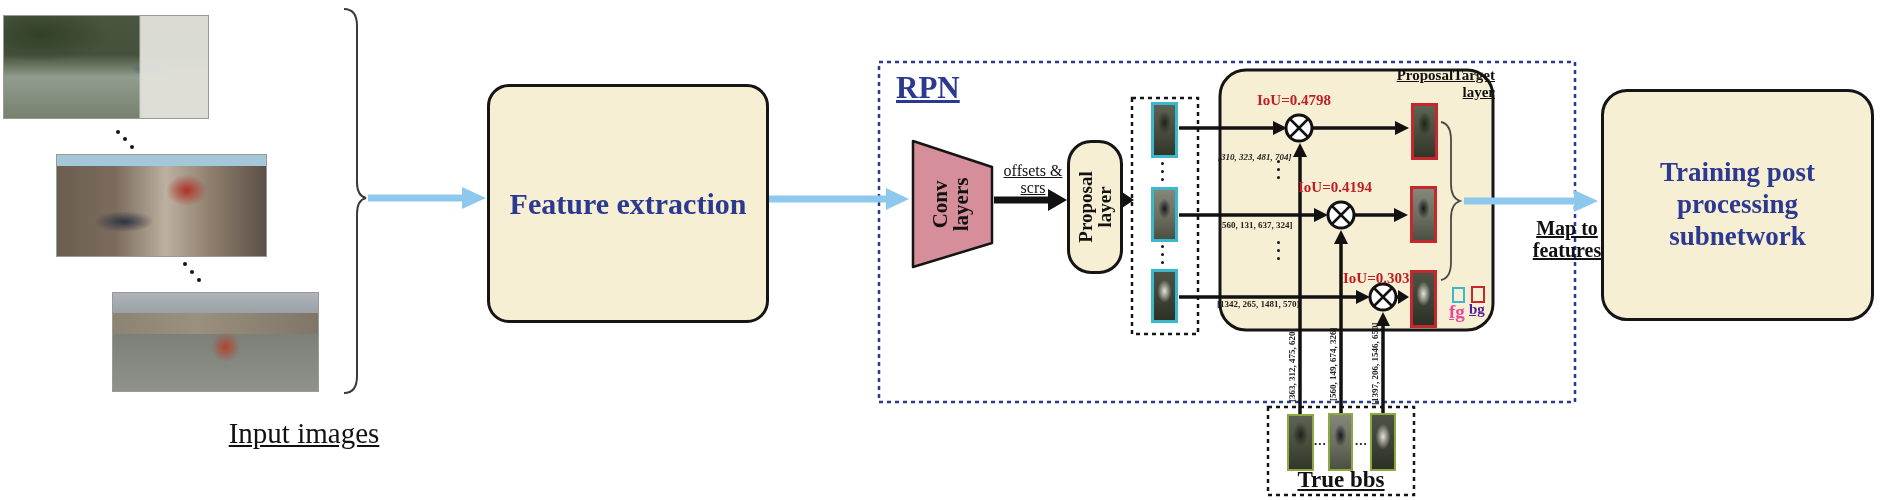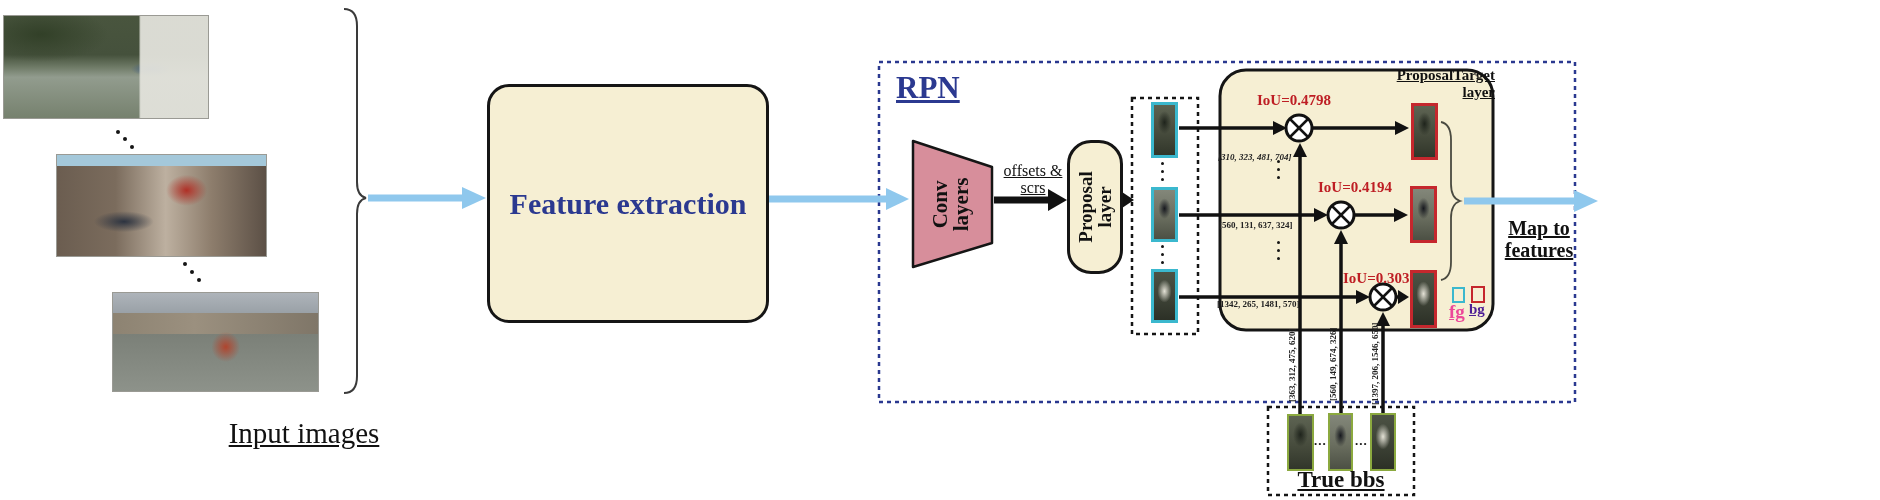--- a/index.html
+++ b/index.html
@@ -23,24 +23,24 @@
   }
   #proposal-layer .rot{transform:rotate(-90deg);font-weight:bold;font-size:19px;line-height:1.0;text-align:center;white-space:nowrap;color:#111;}
   #conv-label{left:892px;top:141px;width:120px;height:127px;display:flex;align-items:center;justify-content:center;pointer-events:none;}
   #conv-label .rot{transform:rotate(-90deg);font-weight:bold;font-size:21px;line-height:1.02;text-align:center;color:#111;}
   
   .lbl{position:absolute;text-decoration:underline;}
   #rpn-label{left:896px;top:70px;font-size:31px;font-weight:bold;color:#2B3990;}
   #input-caption{left:204px;top:417px;width:200px;text-align:center;font-size:29px;}
   #offsets-label{left:997px;top:163px;width:72px;text-align:center;font-size:16px;line-height:1.05;}
   #pt-title{left:1365px;top:67px;width:130px;text-align:right;font-size:15px;font-weight:bold;line-height:1.1;}
-  #map-label{left:1496px;top:217px;width:86px;text-align:center;font-size:20px;font-weight:bold;line-height:1.12;}
+  #map-label{left:1496px;top:217px;width:86px;text-align:center;font-size:20px;font-weight:bold;line-height:1.12;padding-left:28px;}
   #truebbs-caption{left:1283px;top:467px;width:116px;text-align:center;font-size:23px;font-weight:bold;}
   .iou{position:absolute;width:88px;text-align:center;font-size:15px;font-weight:bold;color:#BE1E24;}
-  #iou-1{left:1250px;top:92px;} #iou-2{left:1291px;top:179px;margin-left:20px;} #iou-3{left:1336px;top:270px;}
+  #iou-1{left:1250px;top:92px;} #iou-2{left:1291px;top:179px;} #iou-3{left:1336px;top:270px;}
   .coord{position:absolute;font-size:9px;font-weight:bold;color:#222;letter-spacing:0px;white-space:nowrap;}
   #coord-1{left:1218px;top:152px;font-style:italic;} #coord-2{left:1219px;top:220px;} #coord-3{left:1217px;top:299px;}
   .vcoord{position:absolute;font-size:9px;font-weight:bold;color:#222;text-align:center;white-space:nowrap;transform:rotate(-90deg);}
   #vcoord-1{left:1256px;top:361px;width:72px;}
   #vcoord-2{left:1297px;top:360px;width:72px;}
   #vcoord-3{left:1335px;top:360px;width:80px;}
   
   .photo{position:absolute;border:1px solid #9a9a94;}
   #img1{left:3px;top:15px;width:204px;height:102px;
     background:
@@ -287,14 +287,21 @@
   <div id="gcrop-2" class="crop crop-green fill-b"></div>
   <div id="gcrop-3" class="crop crop-green fill-c"></div>
   <div class="hdots" style="left:1314px;top:433px;">...</div>
   <div class="hdots" style="left:1355px;top:433px;">...</div>
   <div id="truebbs-caption" class="lbl">True bbs</div>
 
   <div id="vcoord-1" class="vcoord">[363, 312, 475, 620]</div>
   <div id="vcoord-2" class="vcoord">[560, 149, 674, 326]</div>
   <div id="vcoord-3" class="vcoord">[1397, 206, 1546, 650]</div>
 
+  <div id="training-box" class="bigbox">
+    <div>
+      <div>Training post</div>
+      <div>processing</div>
+      <div>subnetwork</div>
+    </div>
+  </div>
 
 </div>
 
 </body></html>

